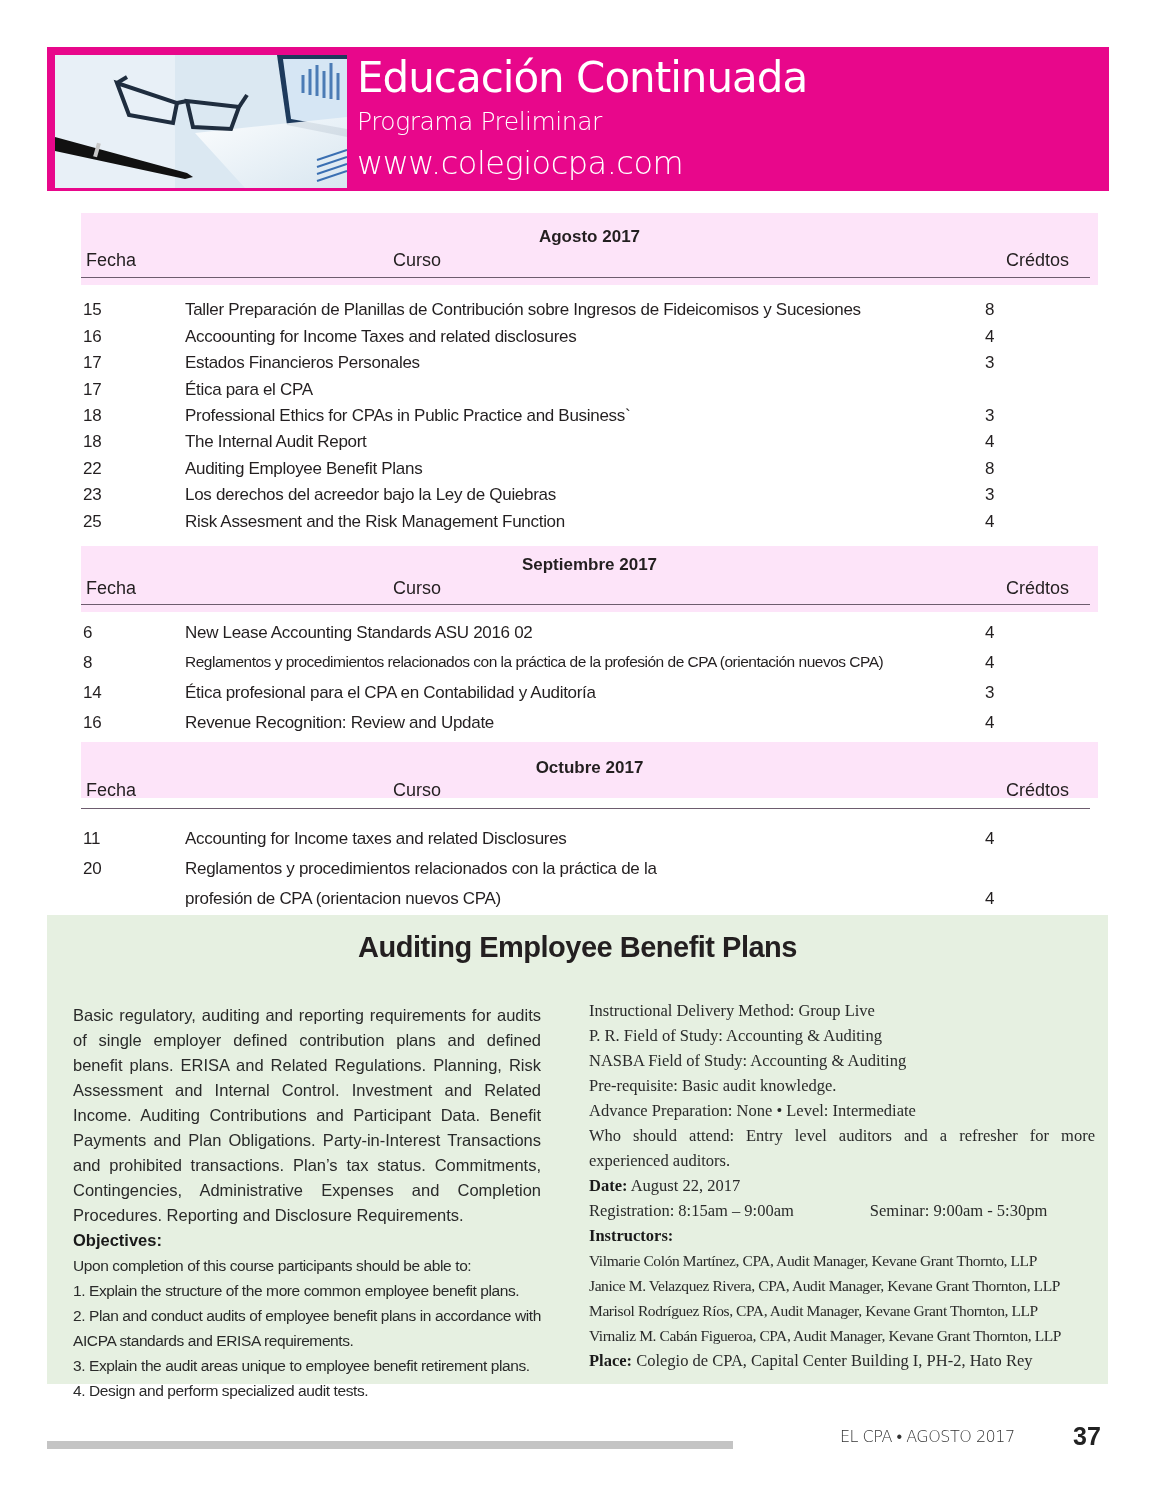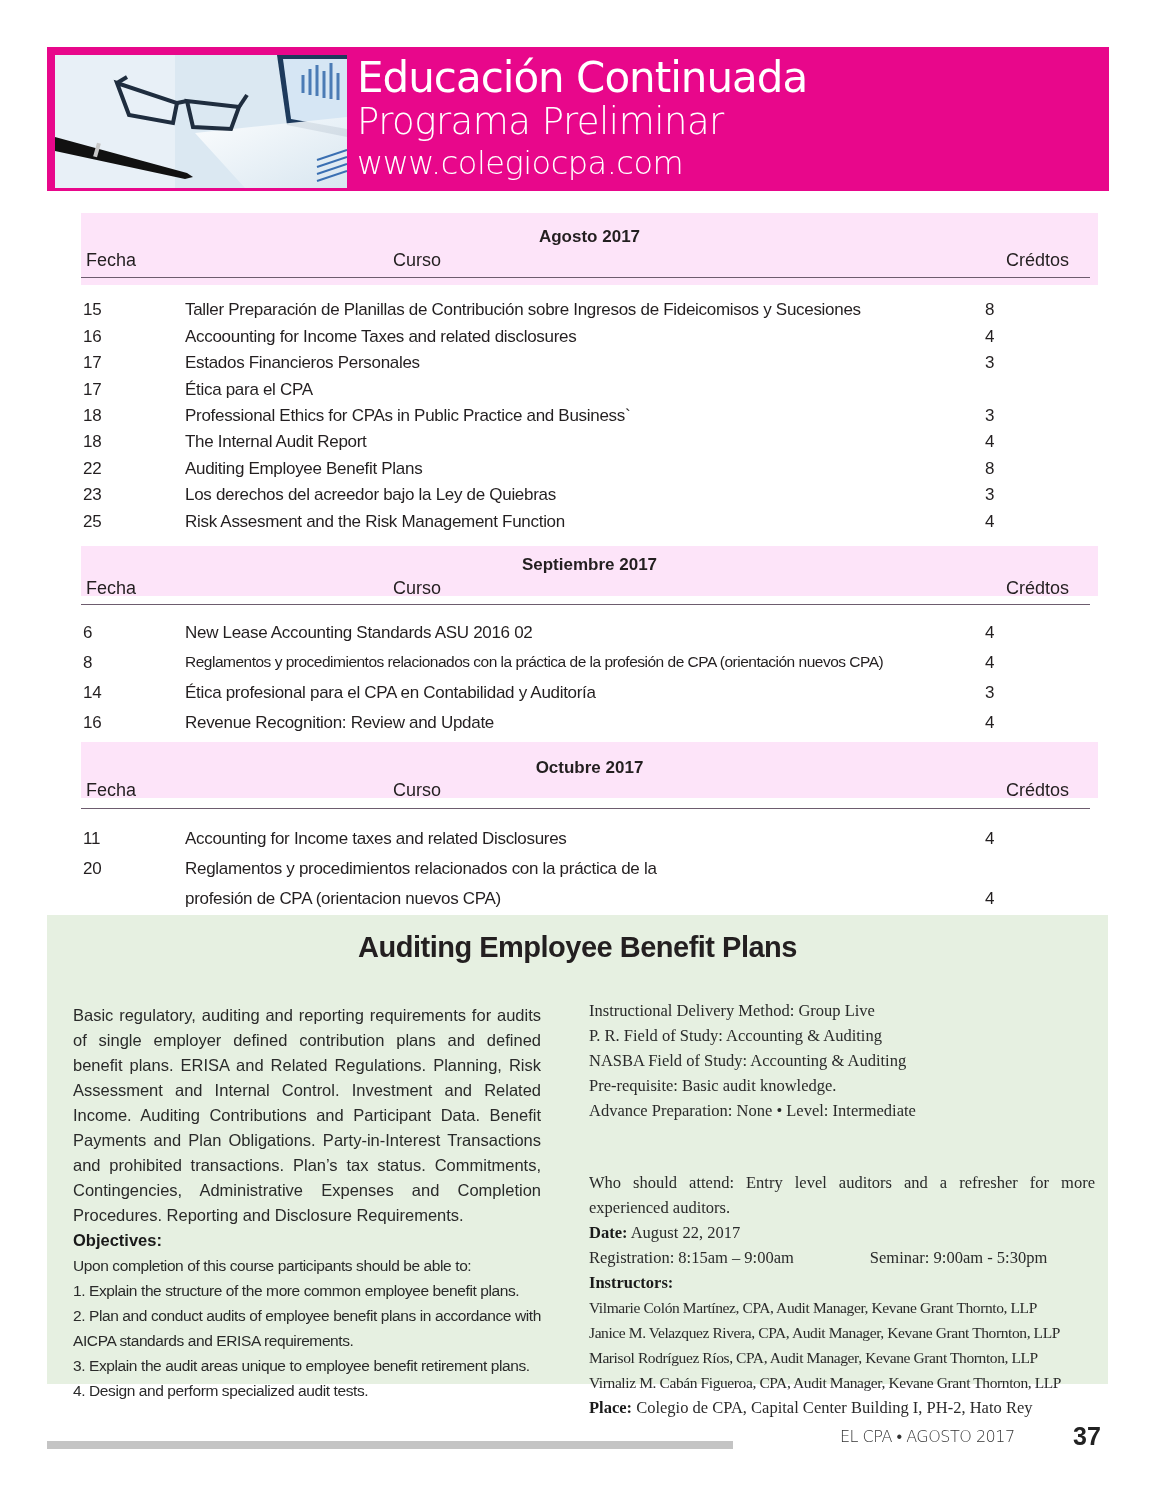--- a/index.html
+++ b/index.html
@@ -5,21 +5,21 @@
   * { box-sizing: border-box; margin: 0; padding: 0; }
   html, body { width: 1156px; height: 1496px; background: #ffffff; overflow: hidden; }
   body { position: relative; font-family: "Liberation Sans", sans-serif; color: #231f20; }
 
   
   .banner { position: absolute; left: 47px; top: 47px; width: 1062px; height: 144px; background: #e8078b; }
   .banner-photo { position: absolute; left: 8px; top: 8px; width: 292px; height: 133px; overflow: hidden;
     background: linear-gradient(135deg, #f2f7fb 0%, #cfe1ee 35%, #a9c8de 60%, #e6eef5 100%); }
   .banner-text { position: absolute; left: 310px; top: 6px; color: #fff; font-family: "DejaVu Sans", sans-serif; font-weight: 300; }
   .banner-title { font-size: 42px; line-height: 50px; letter-spacing: -1px; font-weight: normal; }
-  .banner-sub { font-size: 37px; line-height: 38px; letter-spacing: -0.5px; }
+  .banner-sub { font-size: 25px; line-height: 38px; letter-spacing: -0.5px; }
   .banner-url { font-size: 32px; line-height: 44px; letter-spacing: -0.5px; }
 
   
   .month-block { position: absolute; left: 69px; width: 1029px; padding-left: 12px; }
   .month-head { background: #fde4f9; height: 72px; position: relative; }
   .month-title { position: absolute; left: 0; right: 0; top: 14px; text-align: center; font-weight: bold; font-size: 17px; }
   .col-h { position: absolute; top: 37px; font-size: 18px; }
   .col-fecha { left: 5px; }
   .col-curso { left: 312px; }
   .col-creditos { left: 925px; }
@@ -29,21 +29,21 @@
   .row .c { position: absolute; left: 116px; white-space: nowrap; }
   .row .k { position: absolute; left: 916px; }
   .row.small .c { font-size: 15.5px; letter-spacing: -0.5px; }
 
   
   .course { position: absolute; left: 47px; top: 915px; width: 1061px; height: 469px; background: #e6f0e1; }
   .course-title { position: absolute; left: 0; right: 0; top: 16px; text-align: center; font-weight: bold; font-size: 29px; letter-spacing: -0.5px; }
   .col-left { position: absolute; left: 26px; top: 88px; width: 468px; font-family: Liberation Sans, sans-serif; font-size: 16.5px; line-height: 25px; color: #2a2a2a; }
   .col-left .desc { text-align: justify; }
   .col-right { position: absolute; left: 542px; top: 83px; width: 506px; font-family: "Liberation Serif", serif; font-size: 16.5px; line-height: 25px; color: #2a2a2a; }
-  .col-right .justify { text-align: justify; margin-top: 47px; }
+  .col-right .justify { text-align: justify; }
   .tight { font-size: 15.5px; letter-spacing: -0.4px; }
   b, .bold { font-weight: bold; color: #1a1a1a; }
   .reg-line span.sem { margin-left: 76px; }
 
   
   .footer-bar { position: absolute; left: 47px; top: 1441px; width: 686px; height: 8px; background: #c4c4c4; }
   .footer-mag { position: absolute; left: 840px; top: 1427px; font-family: "DejaVu Sans", sans-serif; font-size: 16px; font-weight: 300; letter-spacing: -0.5px; color: #333; }
   .footer-page { position: absolute; left: 1073px; top: 1422px; font-size: 25px; font-weight: bold; color: #222; }
 </style>
 </head>
@@ -148,21 +148,21 @@
       <span class="k">3</span>
     </div>
   <div class="row" style="top:299px;">
       <span class="d">25</span>
       <span class="c">Risk Assesment and the Risk Management Function</span>
       <span class="k">4</span>
     </div>
 </div>
 
 <div class="month-block" style="top:546px;">
-  <div class="month-head" style="height:50px;">
+  <div class="month-head" style="height:66px;">
     <div class="month-title" style="top:9px;">Septiembre 2017</div>
     <div class="col-h col-fecha" style="top:32px;">Fecha</div>
     <div class="col-h col-curso" style="top:32px;">Curso</div>
     <div class="col-h col-creditos" style="top:32px;">Crédtos</div>
     <div class="head-rule" style="top:58px;"></div>
   </div>
   <div class="row" style="top:77px;">
       <span class="d">6</span>
       <span class="c">New Lease Accounting Standards ASU 2016 02</span>
       <span class="k">4</span>

